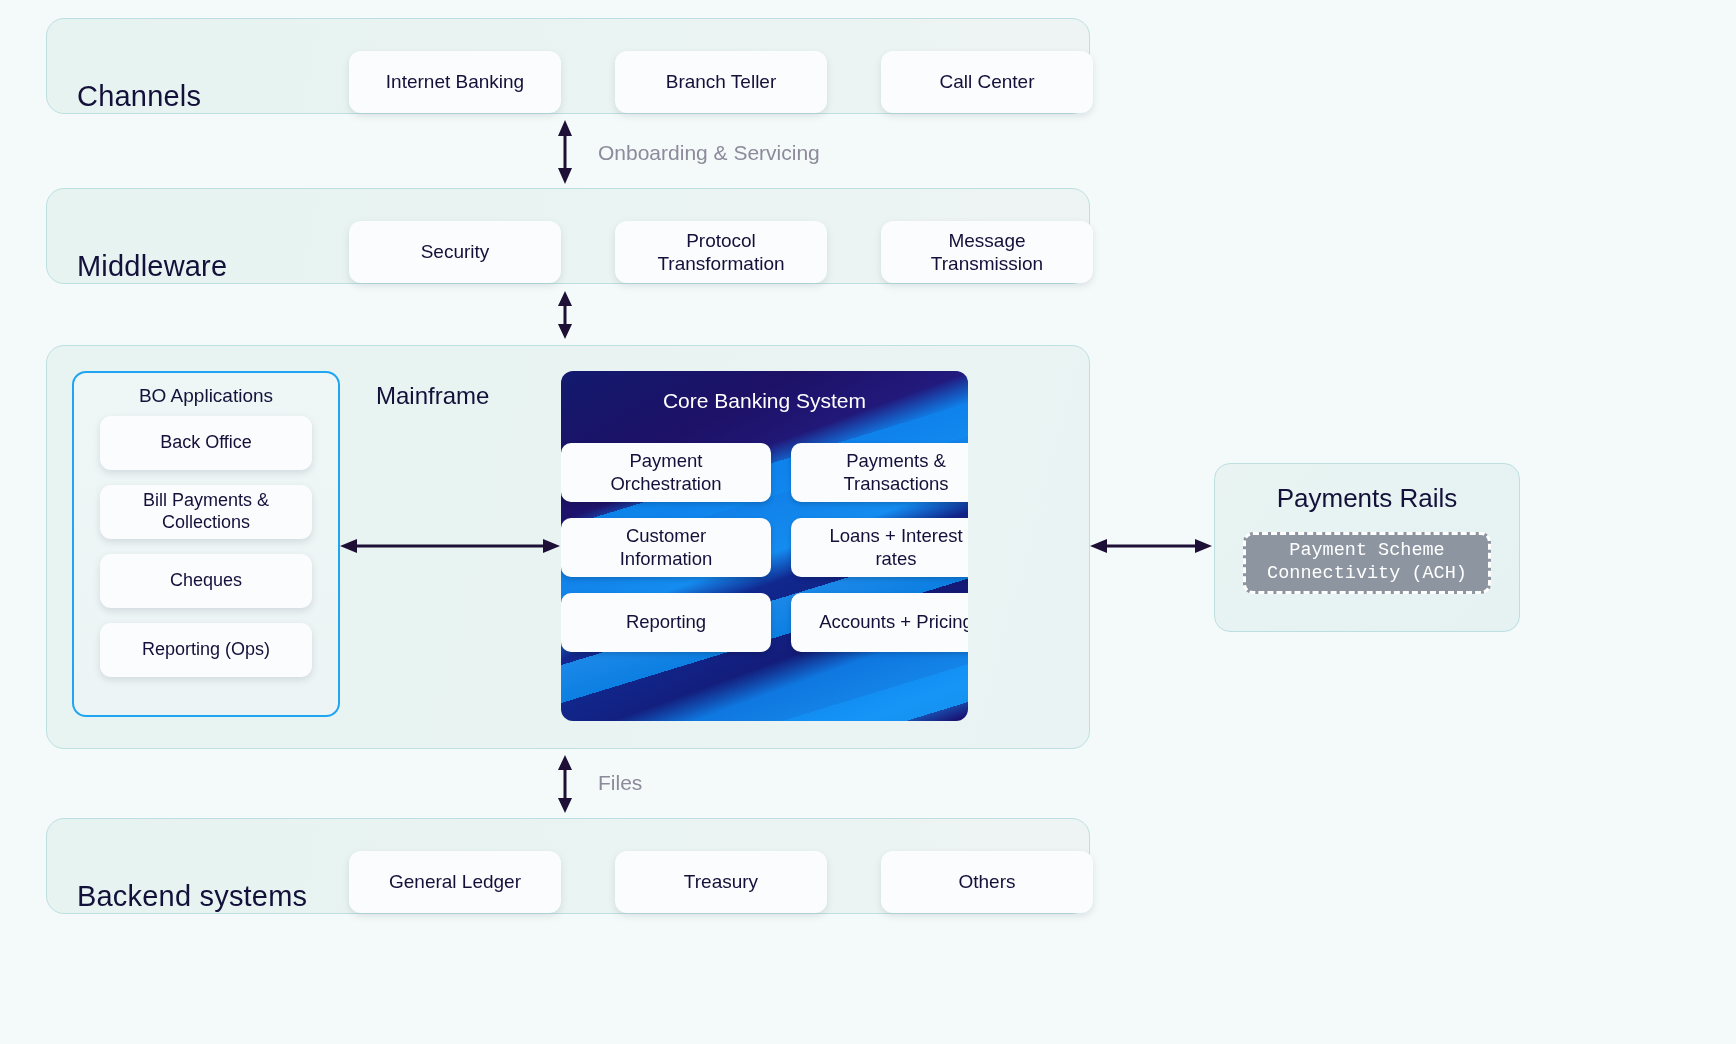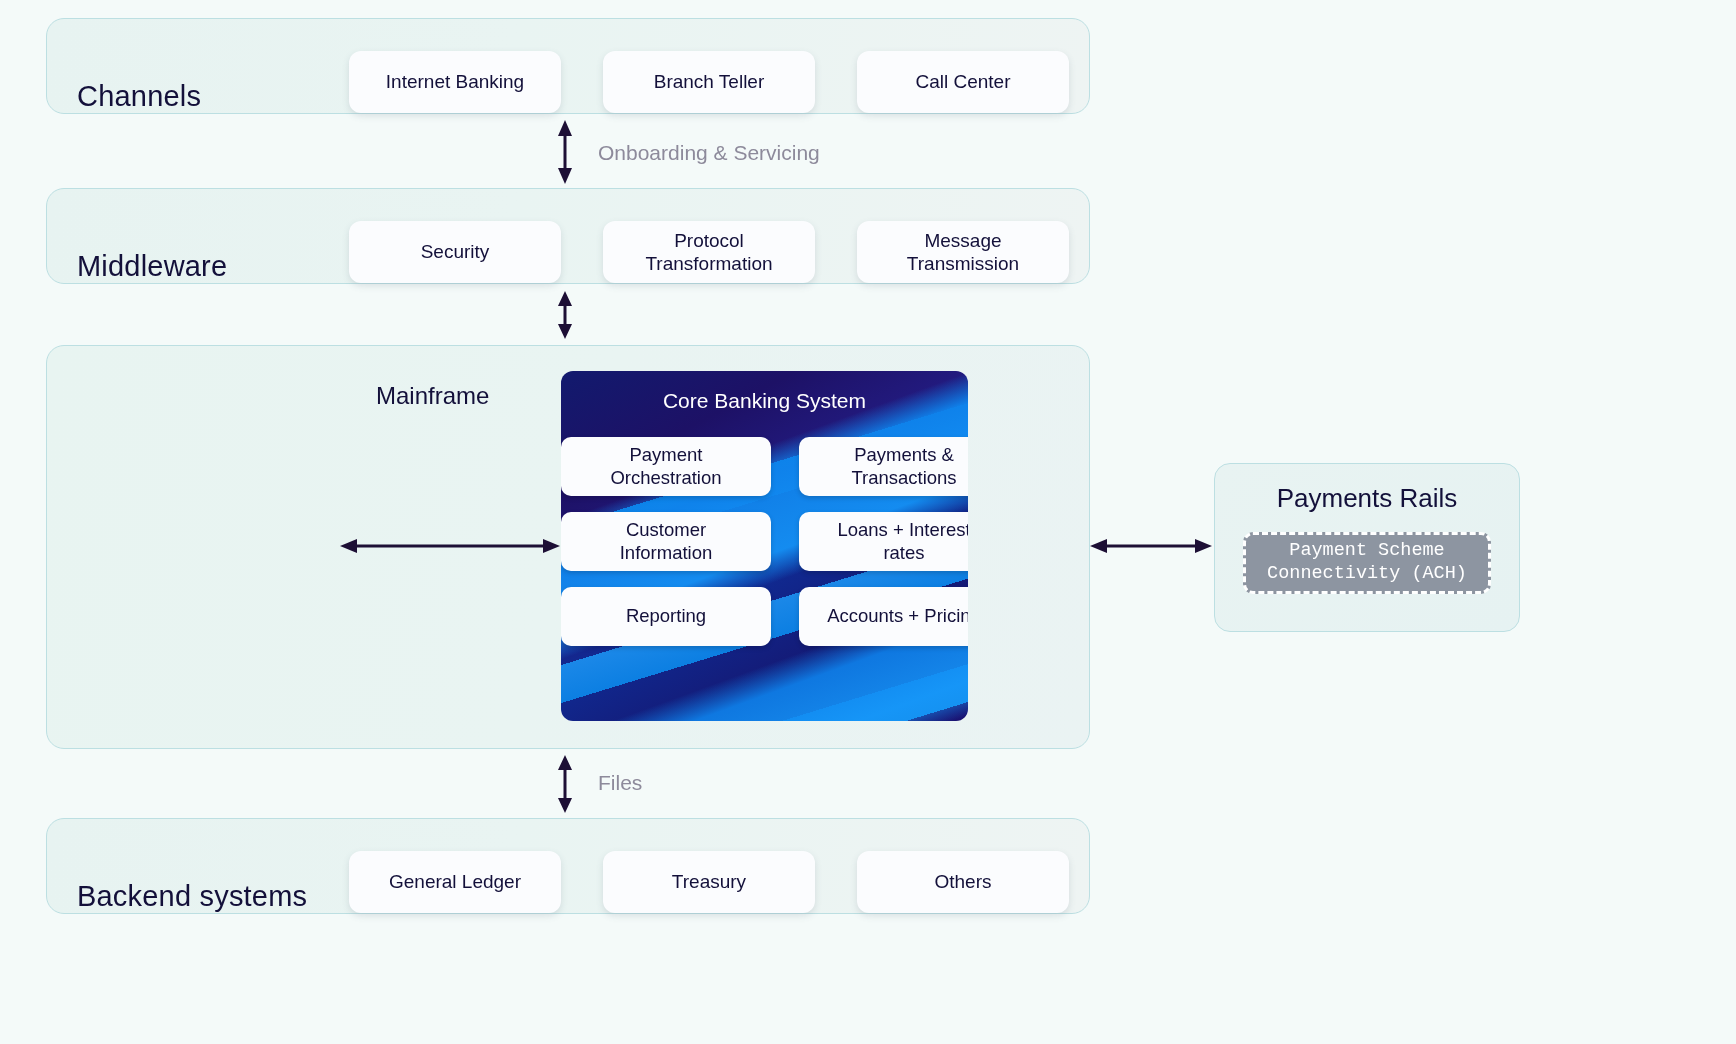--- a/index.html
+++ b/index.html
@@ -38,21 +38,21 @@
     font-size: 29px;
     font-weight: 400;
     color: #13103a;
     letter-spacing: .2px;
     width: 272px;
     flex: none;
   }
   .band-cards {
     display: flex;
     align-items: center;
-    gap: 42px;
+    gap: 54px;
   }
   .card {
     background: #fbfcfe;
     border-radius: 12px;
     box-shadow: 0 3px 7px rgba(70,90,110,.15);
     width: 212px;
     height: 62px;
     display: flex;
     align-items: center;
     justify-content: center;
@@ -158,25 +158,25 @@
   }
   #core-title {
     position: relative;
     text-align: center;
     color: #ffffff;
     font-size: 21px;
     padding-top: 18px;
   }
   #core-grid {
     position: relative;
-    margin: 24px auto 0 auto;
+    margin: 30px auto 0 auto;
     width: 440px;
     display: grid;
     grid-template-columns: 210px 210px;
-    gap: 16px 28px;
+    gap: 16px 20px;
   }
   .core-card {
     background: #fbfcfe;
     border-radius: 10px;
     height: 59px;
     display: flex;
     align-items: center;
     justify-content: center;
     text-align: center;
     font-size: 18.5px;
@@ -276,20 +276,27 @@
 
   <svg class="arrow-v" id="arrow-mid-main" viewBox="0 0 26 48">
     <line x1="13" y1="10" x2="13" y2="38" stroke="#1d0f35" stroke-width="3"></line>
     <polygon points="13,0 6,15 20,15" fill="#1d0f35"></polygon>
     <polygon points="13,48 6,33 20,33" fill="#1d0f35"></polygon>
   </svg>
 
   <div id="mainframe-panel"></div>
   <div id="mainframe-title">Mainframe</div>
 
+  <div id="bo-panel">
+    <div id="bo-title">BO Applications</div>
+    <div class="bo-card">Back Office</div>
+    <div class="bo-card">Bill Payments &amp;<br>Collections</div>
+    <div class="bo-card">Cheques</div>
+    <div class="bo-card">Reporting (Ops)</div>
+  </div>
 
   <svg class="arrow-h" id="arrow-bo-core" viewBox="0 0 220 26">
     <line x1="14" y1="13" x2="206" y2="13" stroke="#1d0f35" stroke-width="3"></line>
     <polygon points="0,13 17,6 17,20" fill="#1d0f35"></polygon>
     <polygon points="220,13 203,6 203,20" fill="#1d0f35"></polygon>
   </svg>
 
   <div id="core-box">
     <div id="core-bg"></div>
     <div id="core-title">Core Banking System</div>

